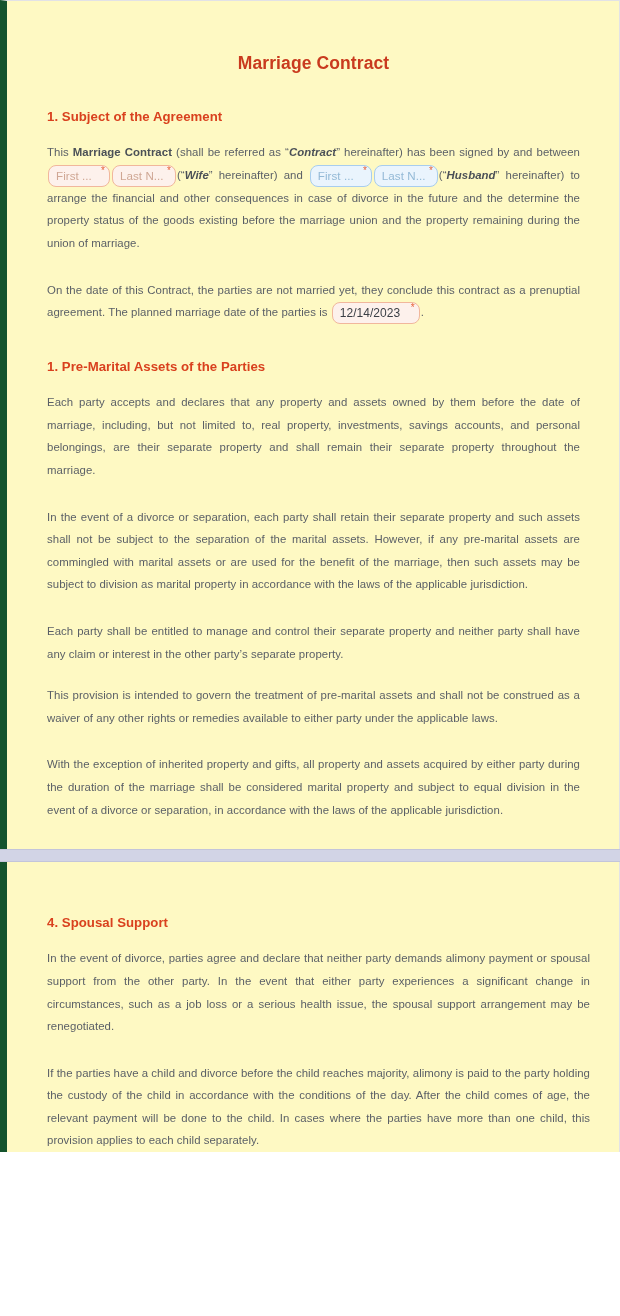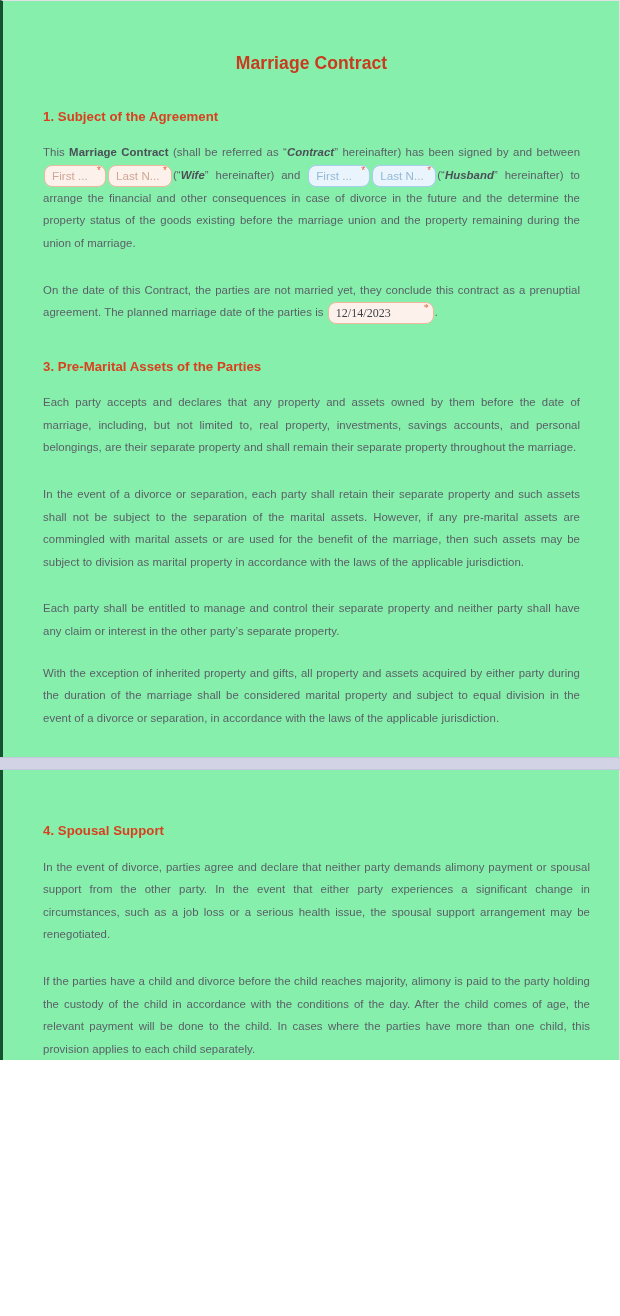--- a/index.html
+++ b/index.html
@@ -11,22 +11,22 @@
   body {
     width: 620px;
     height: 1316px;
     font-family: "Liberation Sans", sans-serif;
     overflow: hidden;
     position: relative;
   }
 
   .page {
     position: relative;
-    background: #86efac;
-    border-left: 3px solid #14532d;
+    background: #fef9c3;
+    border-left: 7px solid #14532d;
     border-right: 1px solid #e2e2e6;
     width: 620px;
   }
   .page-1 {
     border-top: 1px solid #e2e2e6;
     padding: 52px 39px 28px 40px;
   }
   .page-2 {
     padding: 52px 29px 0 40px;
   }
@@ -107,39 +107,40 @@
     color: #e8623a;
     font-size: 10px;
     line-height: 10px;
   }
   .field.blue .req { color: #e8623a; }
 
   .field-first { width: 62px; }
   .field-last  { width: 64px; }
   .field-first-b { width: 62px; }
   .field-last-b  { width: 64px; }
-  .field-date { width: 106px; padding-right: 18px; font-family: Liberation Serif, serif; }
+  .field-date { width: 88px; padding-right: 18px; }
 </style>
 </head>
 <body>
 
 <div class="page page-1">
 
   <h1 class="doc-title">Marriage Contract</h1>
 
   <h2 class="section-heading">1. Subject of the Agreement</h2>
 
   <p class="body-text"><span>This </span><b>Marriage Contract</b><span> (shall be referred as “</span><b><i>Contract</i></b><span>” hereinafter) has been signed by and between </span><span class="field field-first"><span>First ...</span><span class="req">*</span></span><span class="field field-last"><span>Last N...</span><span class="req">*</span></span><span>(“</span><b><i>Wife</i></b><span>” hereinafter) and </span><span class="field field-first-b blue"><span>First ...</span><span class="req">*</span></span><span class="field field-last-b blue"><span>Last N...</span><span class="req">*</span></span><span>(“</span><b><i>Husband</i></b><span>” hereinafter) to arrange the financial and other consequences in case of divorce in the future and the determine the property status of the goods existing before the marriage union and the property remaining during the union of marriage.</span></p>
 
   <p class="body-text"><span>On the date of this Contract, the parties are not married yet, they conclude this contract as a prenuptial agreement. The planned marriage date of the parties is </span><span class="field field-date filled"><span>12/14/2023</span><span class="req">*</span></span><span>.</span></p>
 
-  <h2 class="section-heading spaced-top">3. Pre-Marital Assets of the Parties</h2>
+  <h2 class="section-heading spaced-top">1. Pre-Marital Assets of the Parties</h2>
   <p class="body-text">Each party accepts and declares that any property and assets owned by them before the date of marriage, including, but not limited to, real property, investments, savings accounts, and personal belongings, are their separate property and shall remain their separate property throughout the marriage.</p>
   <p class="body-text">In the event of a divorce or separation, each party shall retain their separate property and such assets shall not be subject to the separation of the marital assets. However, if any pre-marital assets are commingled with marital assets or are used for the benefit of the marriage, then such assets may be subject to division as marital property in accordance with the laws of the applicable jurisdiction.</p>
   <p class="body-text tight">Each party shall be entitled to manage and control their separate property and neither party shall have any claim or interest in the other party’s separate property.</p>
+  <p class="body-text">This provision is intended to govern the treatment of pre-marital assets and shall not be construed as a waiver of any other rights or remedies available to either party under the applicable laws.</p>
 
   <p class="body-text">With the exception of inherited property and gifts, all property and assets acquired by either party during the duration of the marriage shall be considered marital property and subject to equal division in the event of a divorce or separation, in accordance with the laws of the applicable jurisdiction.</p>
 
 </div>
 
 <div class="page-break"></div>
 
 <div class="page page-2">
 
   <h2 class="section-heading">4. Spousal Support</h2>

